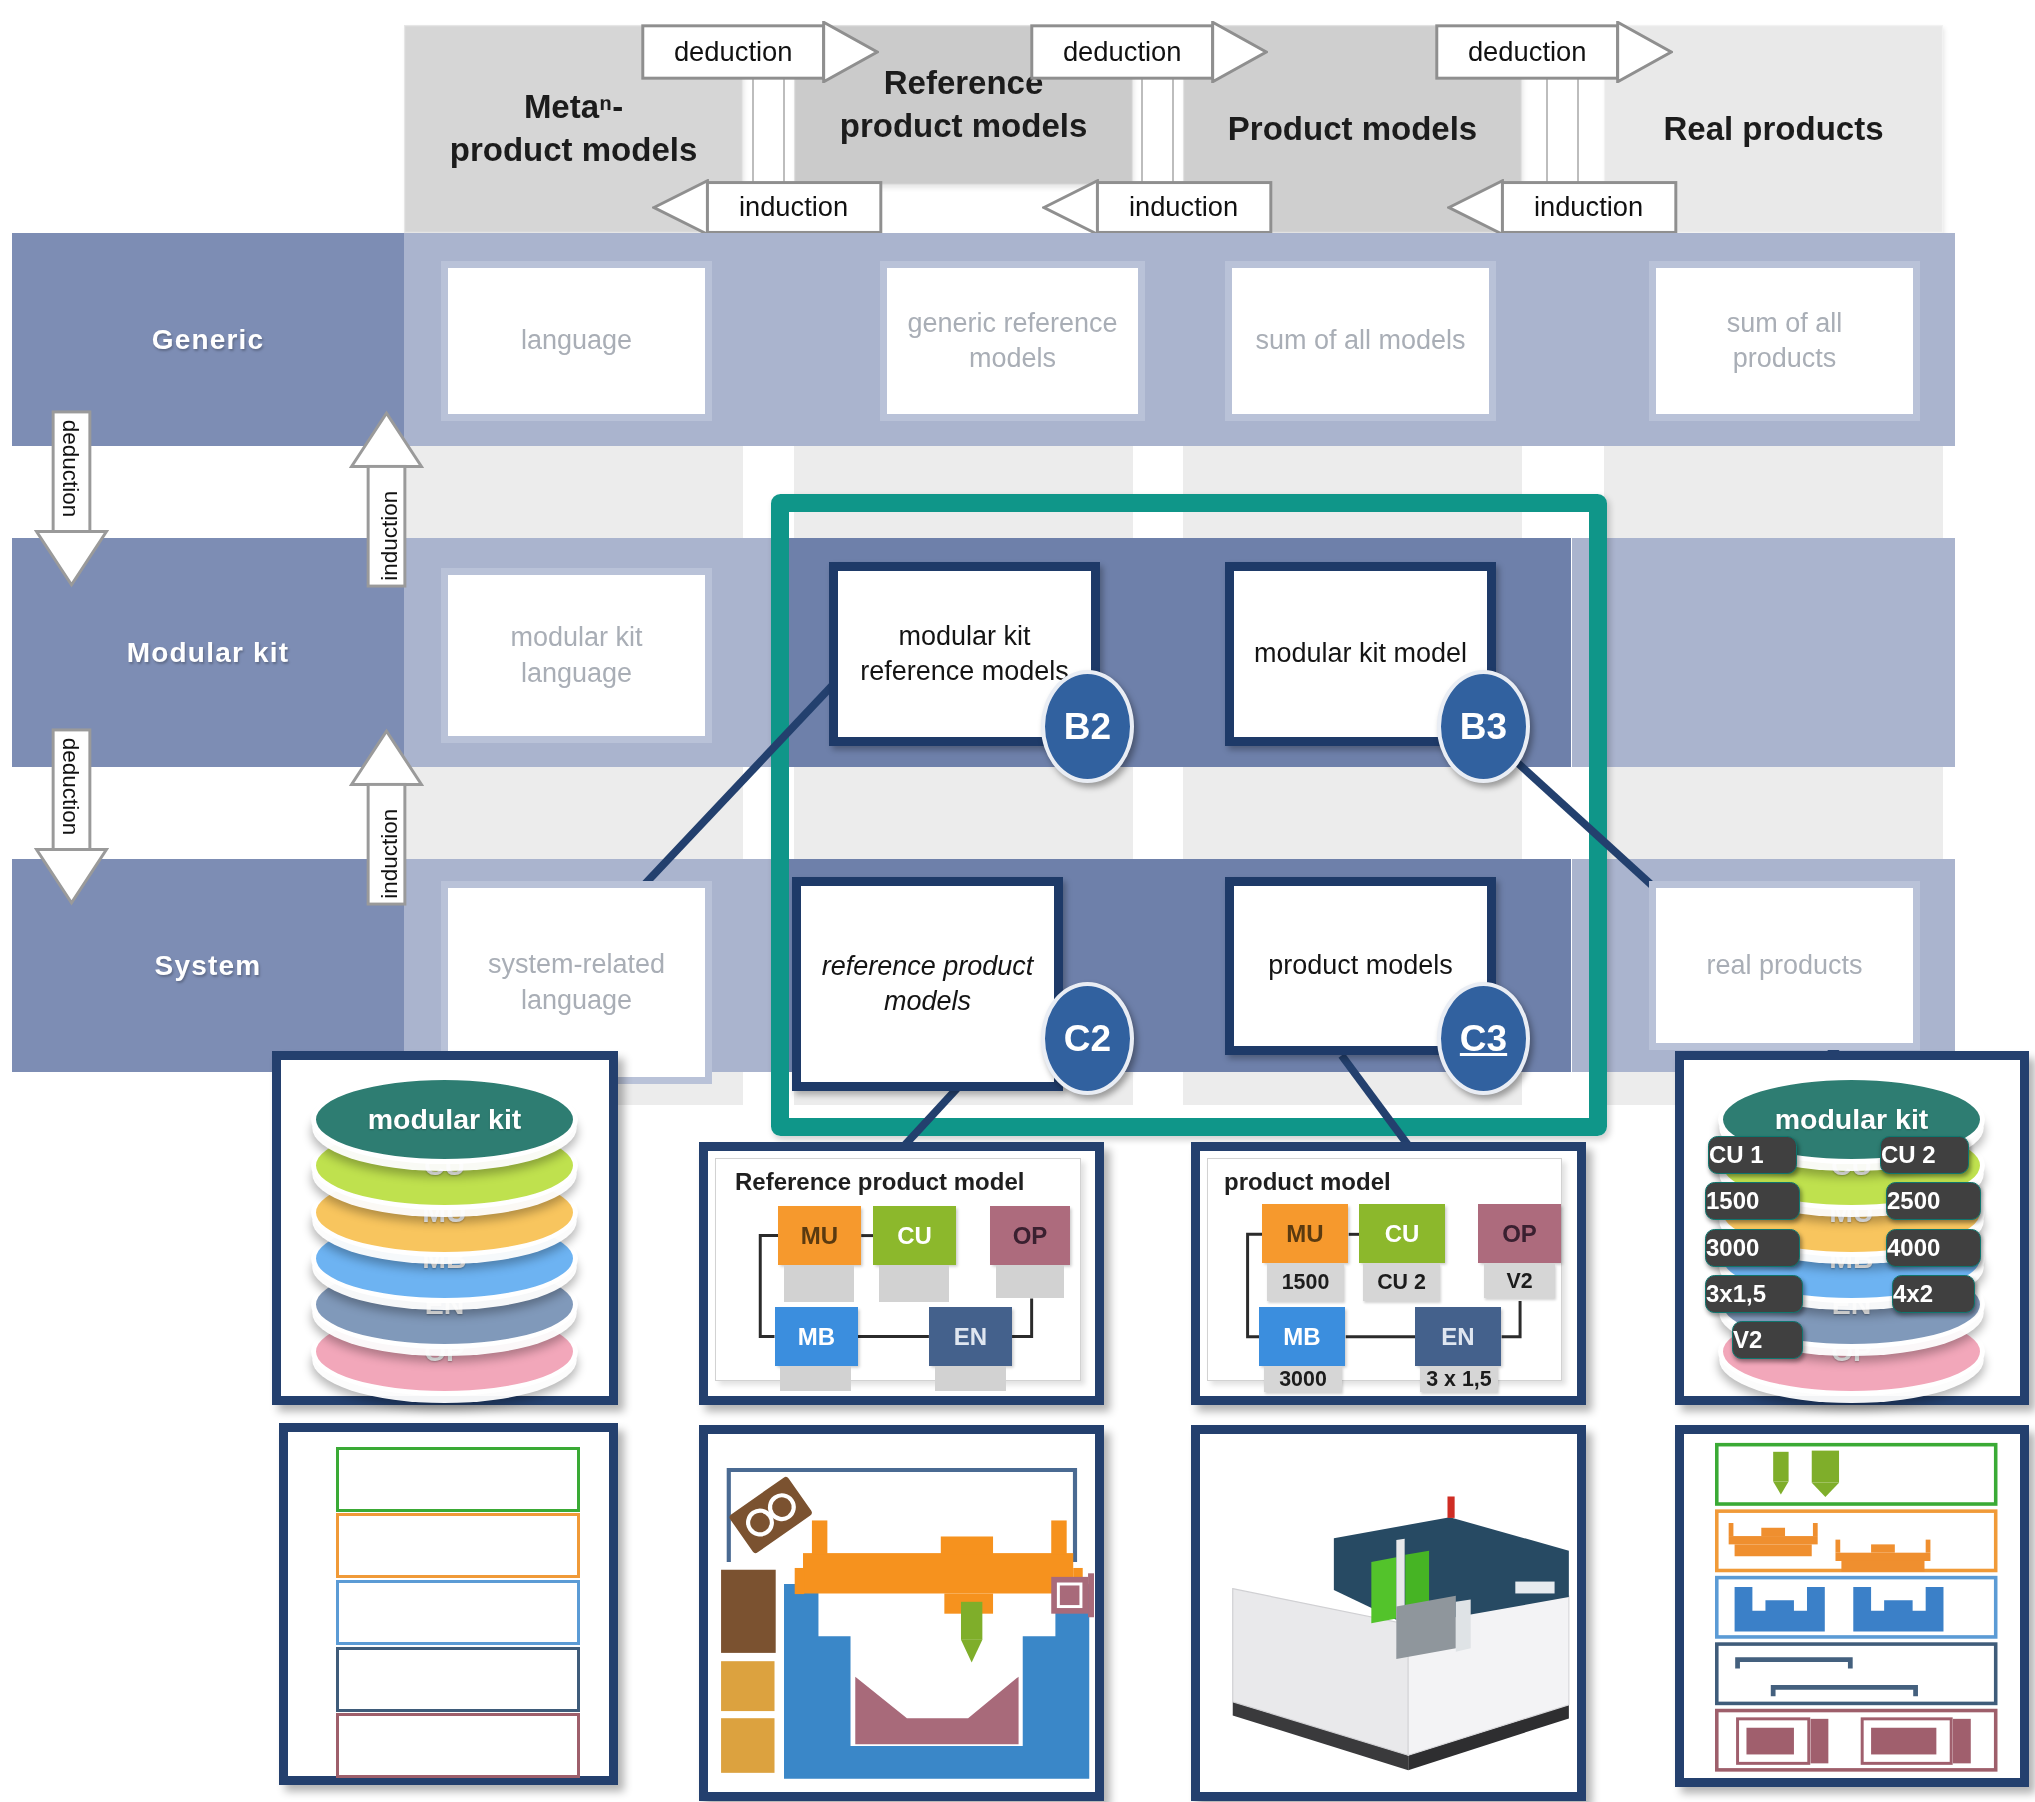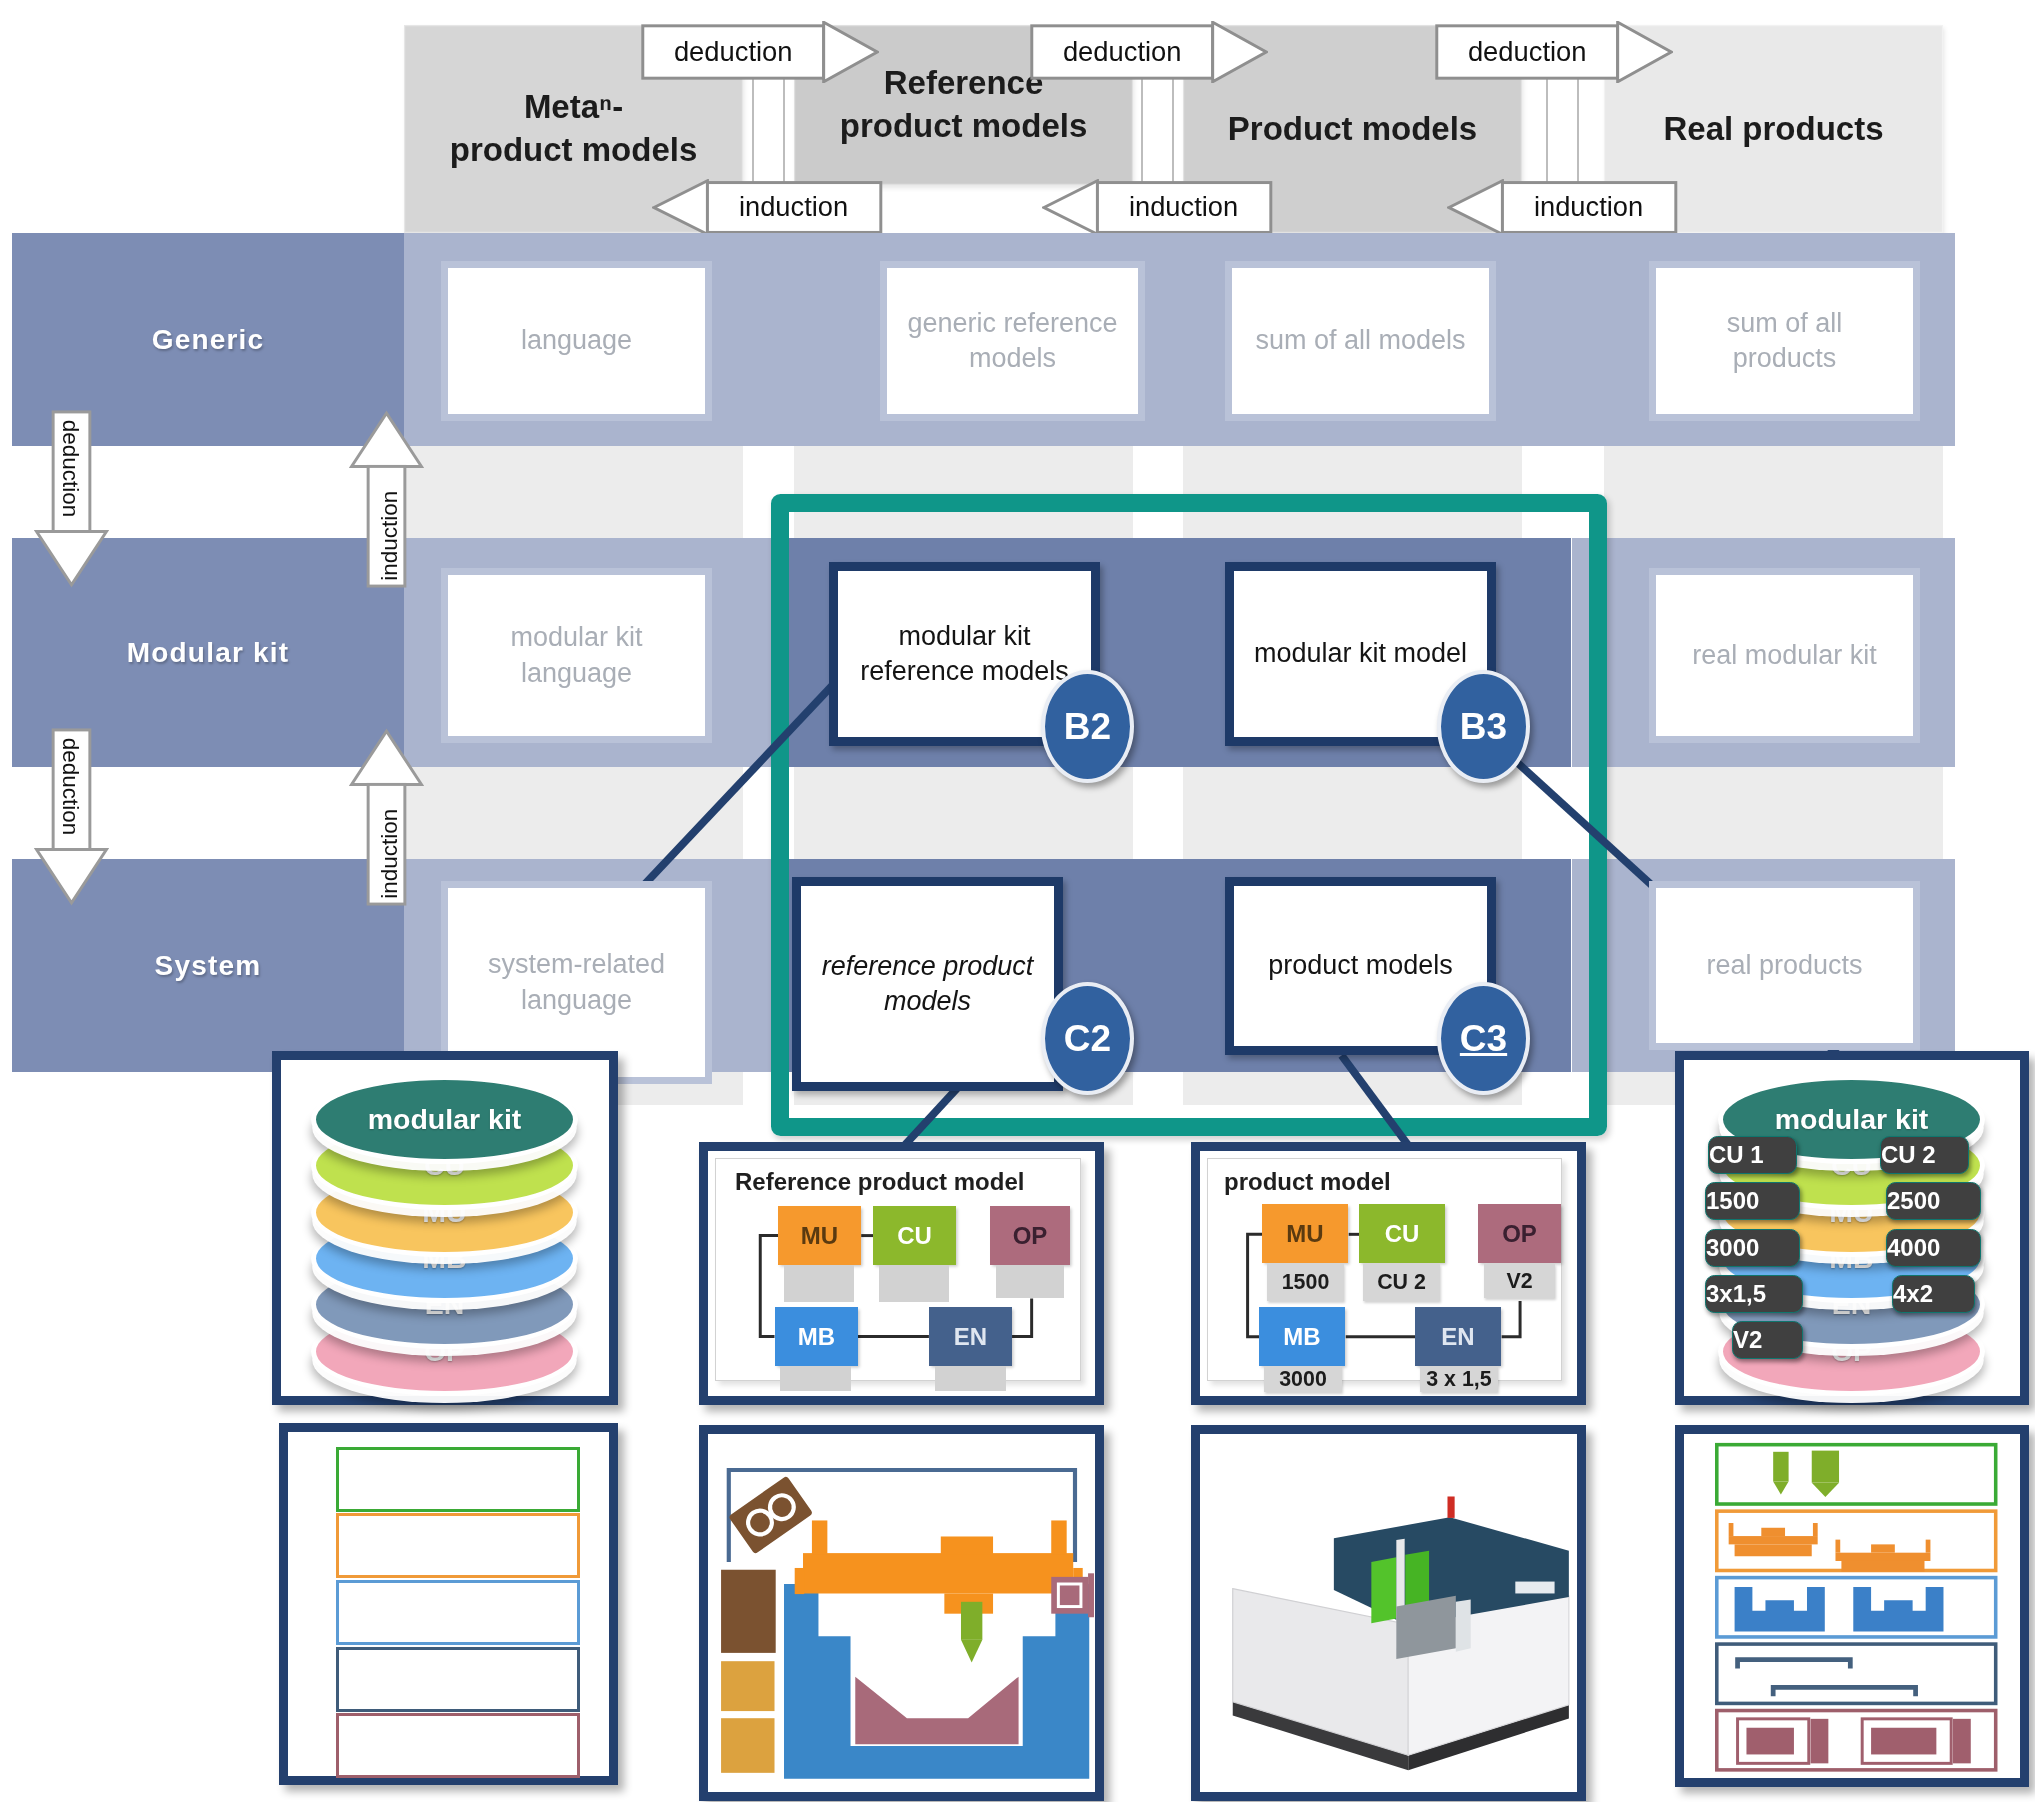--- a/index.html
+++ b/index.html
@@ -174,23 +174,20 @@
     </div>
 
   <div class="abs cell faded" style="left:441px;top:568px;width:271px;height:175px;z-index:6;">
     <span>modular kit language</span>
     </div>
   <div class="abs cell active" style="left:829px;top:562px;width:271px;height:184px;z-index:6;">
     <span>modular kit reference models</span>
     </div>
   <div class="abs cell active" style="left:1225px;top:562px;width:271px;height:184px;z-index:6;">
     <span>modular kit model</span>
-    </div>
-  <div class="abs cell faded" style="left:1649px;top:568px;width:271px;height:175px;z-index:6;">
-    <span>real modular kit</span>
     </div>
 
   <div class="abs cell faded" style="left:441px;top:881px;width:271px;height:203px;z-index:6;">
     <span>system-related language</span>
     </div>
   <div class="abs cell active" style="left:792px;top:877px;width:271px;height:214px;z-index:6;font-style:italic;">
     <span>reference product models</span>
     </div>
   <div class="abs cell active" style="left:1225px;top:877px;width:271px;height:178px;z-index:6;">
     <span>product models</span>

